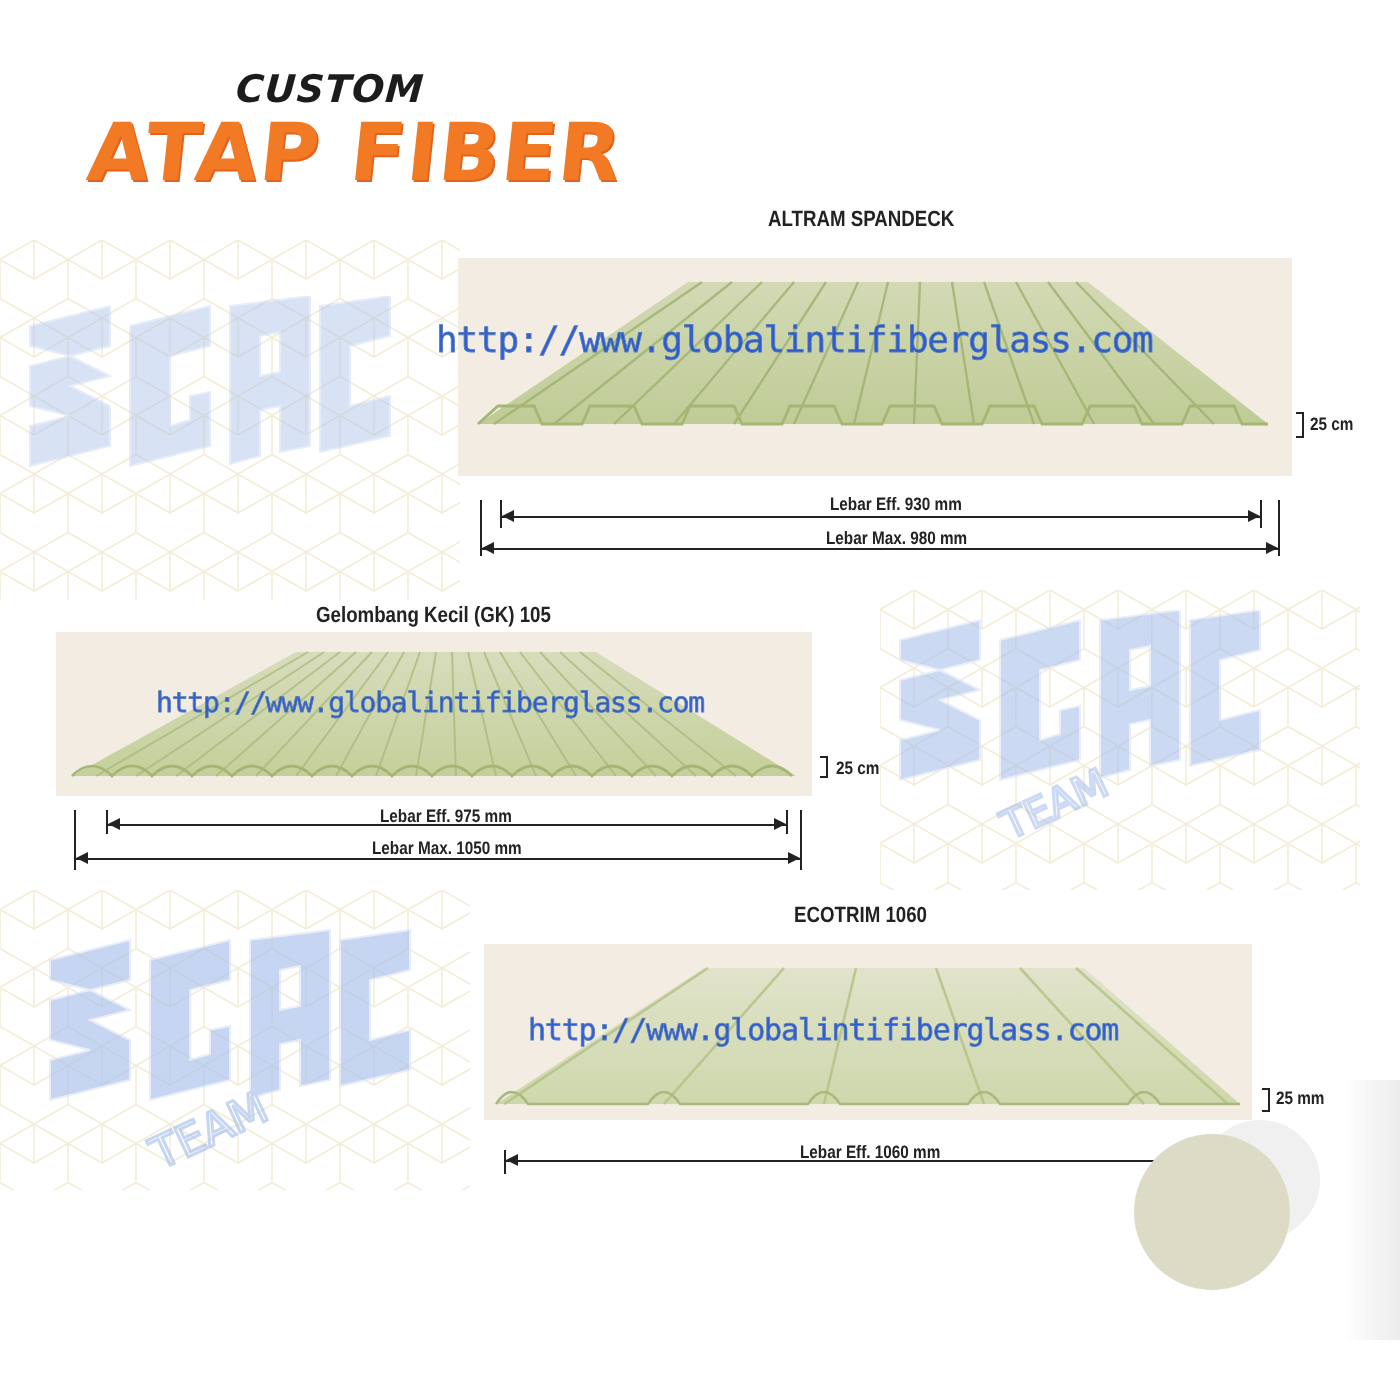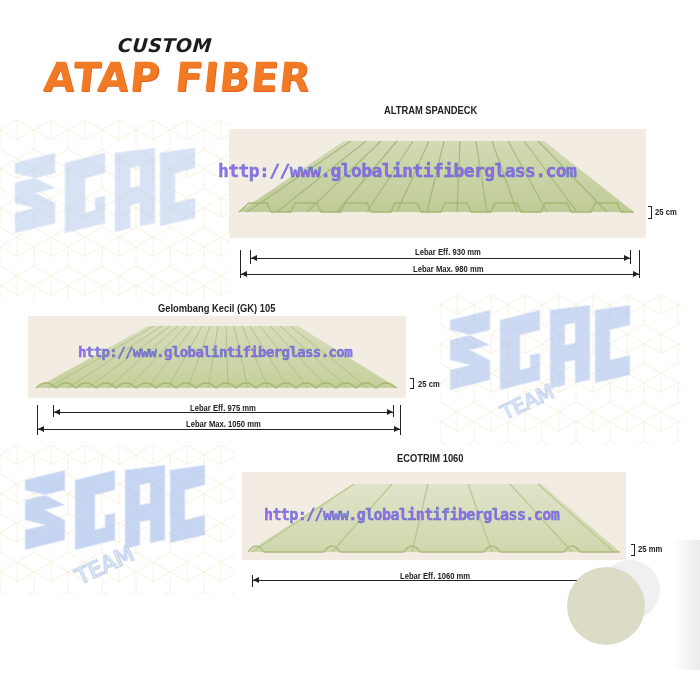--- a/index.html
+++ b/index.html
@@ -2,21 +2,21 @@
 <html><head>
 <meta charset="utf-8">
 <style>
   html, body { margin:0; padding:0; }
   body { width:700px; height:700px; position:relative; overflow:hidden; background:#ffffff; font-family:"Liberation Sans", sans-serif; }
   .hexbg { position:absolute; opacity:0.55; }
   .title-custom { position:absolute; left:118px; top:34px; font-family:"DejaVu Sans", sans-serif; font-weight:bold; font-style:italic; font-size:19px; color:#1c1c1c; letter-spacing:0.5px; transform:skewX(-4deg); }
   .title-main { position:absolute; left:44px; top:54px; font-family:"DejaVu Sans", sans-serif; font-weight:bold; font-size:40px; color:#f27a24; letter-spacing:1px; transform:skewX(-6deg); text-shadow:1px 1px 0 #e4621a; }
   .prod-title { position:absolute; font-family:"Liberation Sans", sans-serif; font-weight:bold; font-size:11px; color:#222; transform:scaleX(0.85); transform-origin:left; white-space:nowrap; }
   .panel { position:absolute; background:#f3ece2; overflow:hidden; }
-  .wm { position:absolute; font-family:"DejaVu Sans Mono", monospace; font-weight:bold; color:#8b5cf6; opacity:0.9; white-space:nowrap; letter-spacing:-0.6px; -webkit-text-stroke:0.4px #4a74b0; }
+  .wm { position:absolute; font-family:"DejaVu Sans Mono", monospace; font-weight:normal; color:#1d4ed8; opacity:0.9; white-space:nowrap; letter-spacing:-0.6px; -webkit-text-stroke:0.4px #4a74b0; }
   .dim { position:absolute; font-family:"Liberation Sans", sans-serif; font-weight:bold; font-size:9px; color:#222; transform:scaleX(0.85); transform-origin:left; white-space:nowrap; }
   .line { position:absolute; height:1px; background:#222; }
   .vtick { position:absolute; width:1px; background:#222; }
   .arrowL { position:absolute; width:0; height:0; border-top:3px solid transparent; border-bottom:3px solid transparent; border-right:6px solid #222; }
   .arrowR { position:absolute; width:0; height:0; border-top:3px solid transparent; border-bottom:3px solid transparent; border-left:6px solid #222; }
   .bracket { position:absolute; width:3px; border:1px solid #222; border-left:none; }
   .logo { position:absolute; }
   .swatch { position:absolute; border-radius:50%; }
 </style>
 </head>

